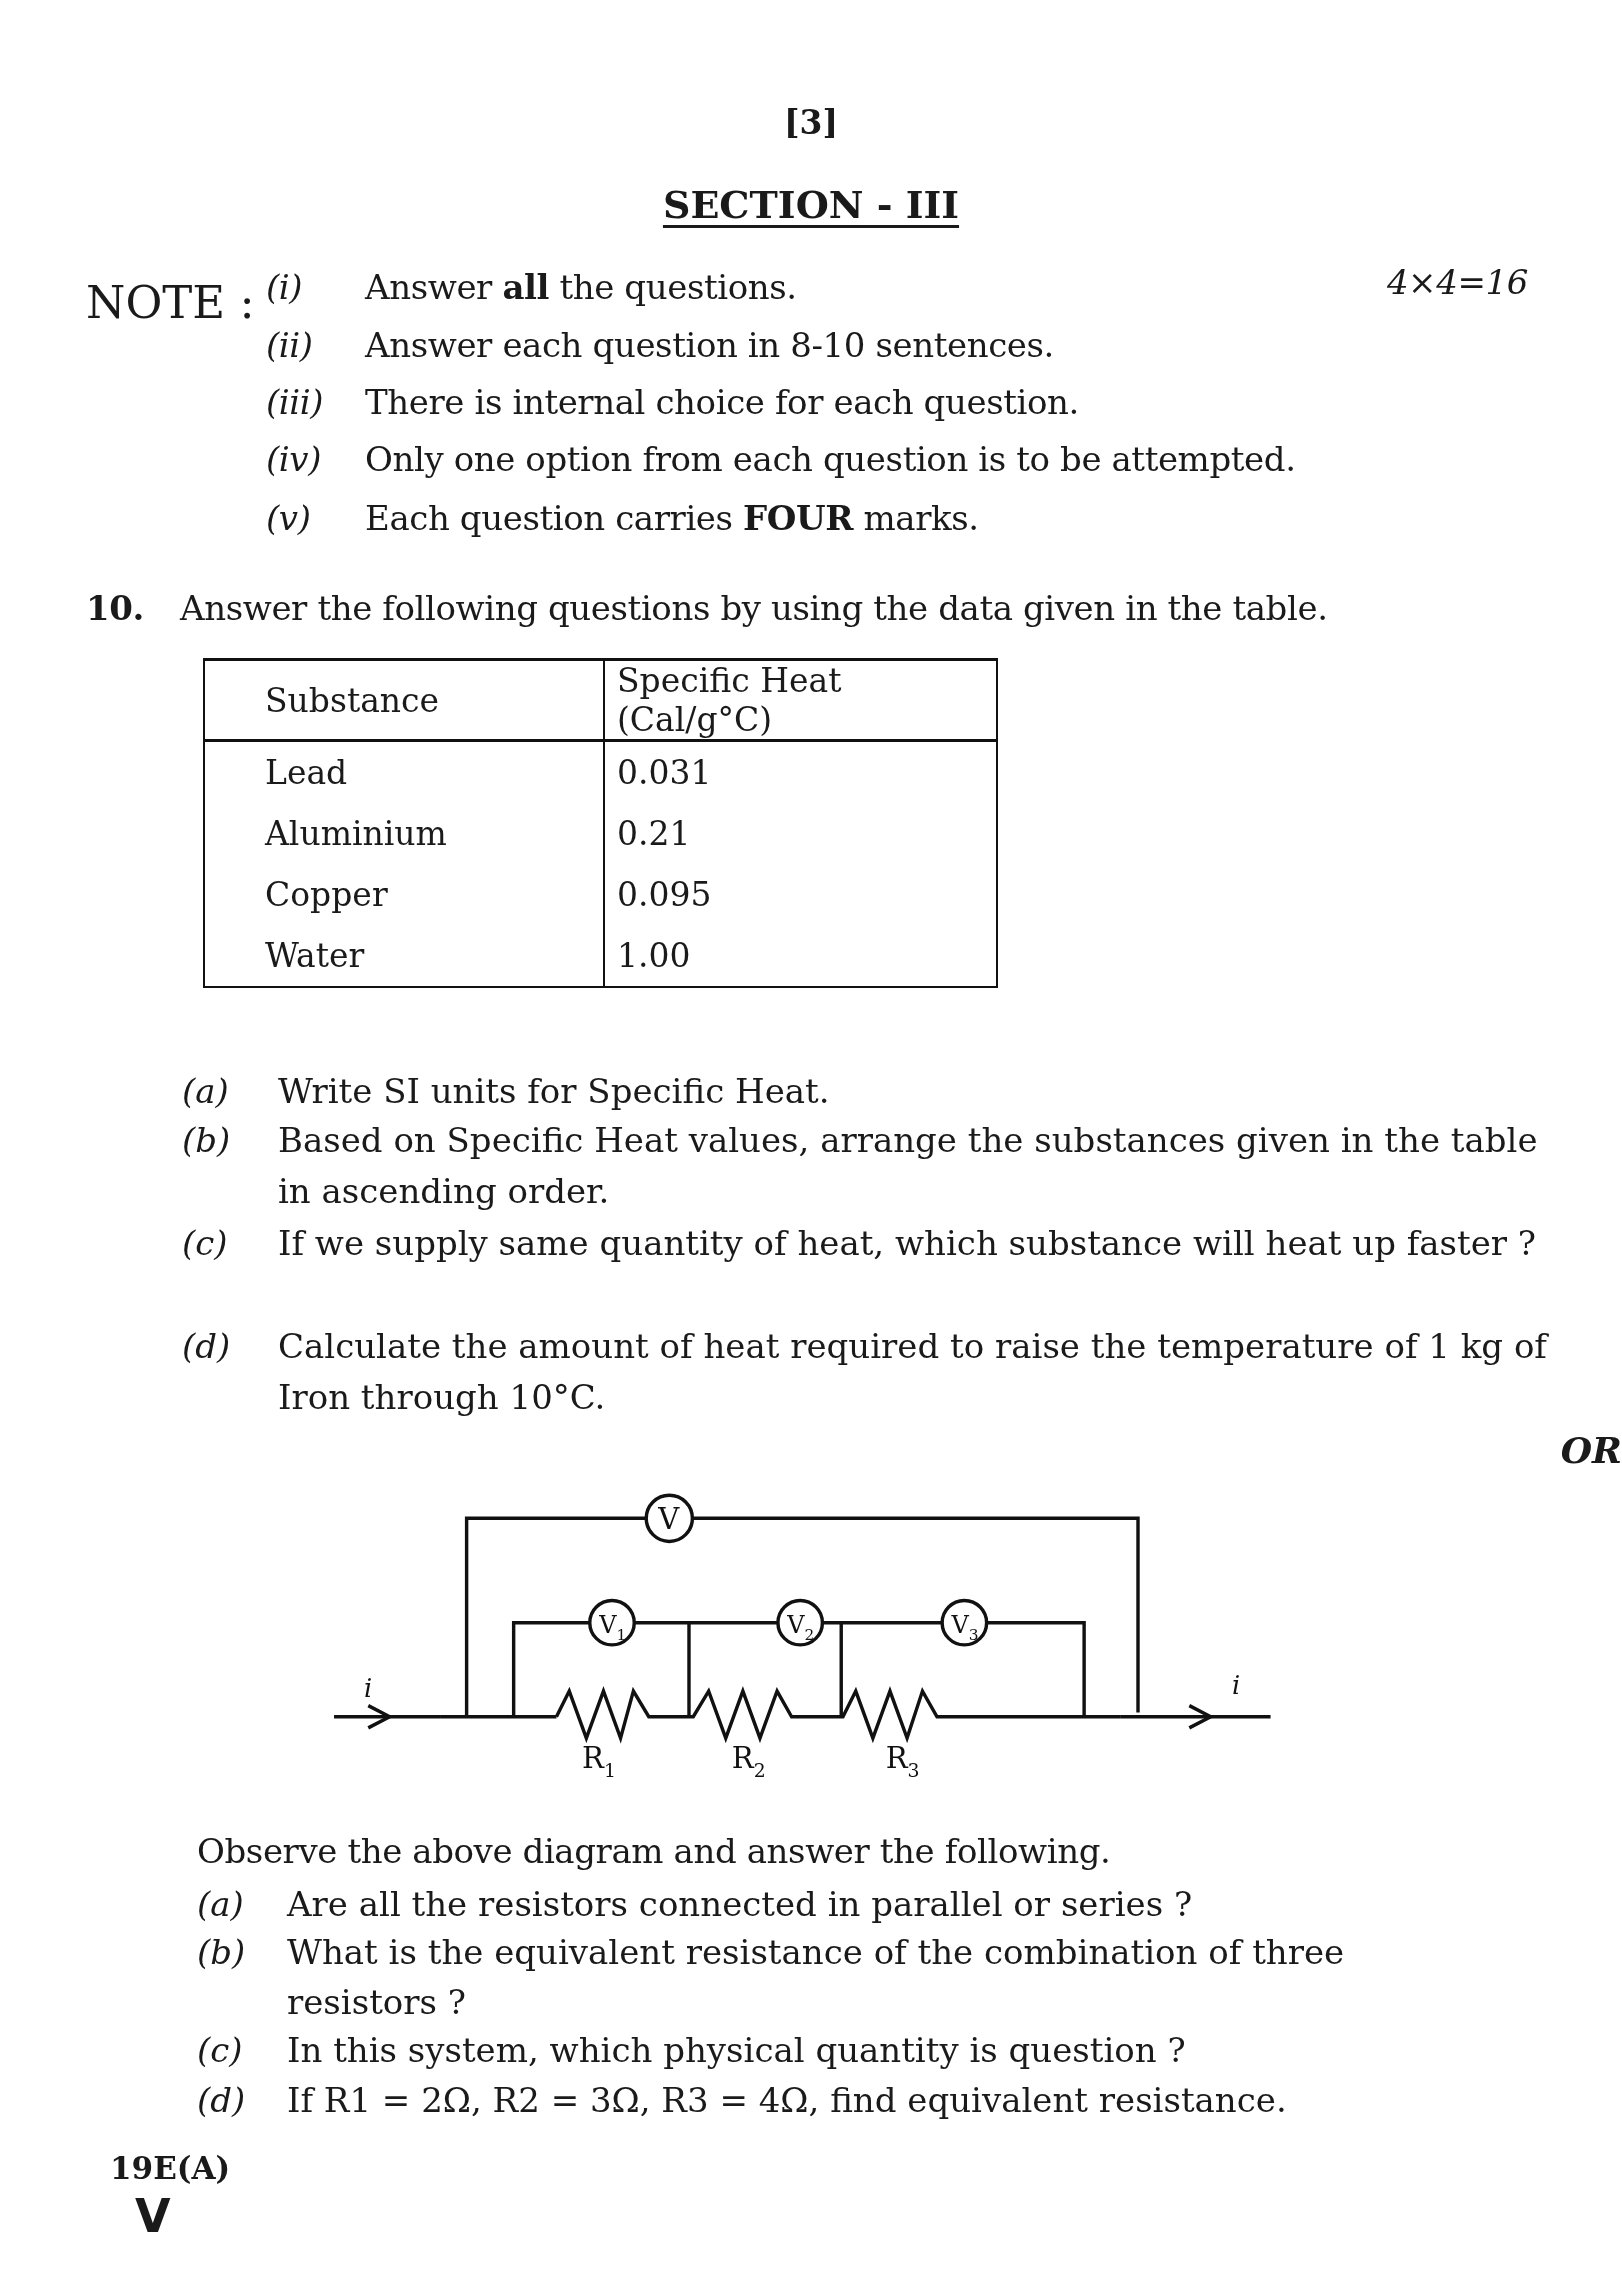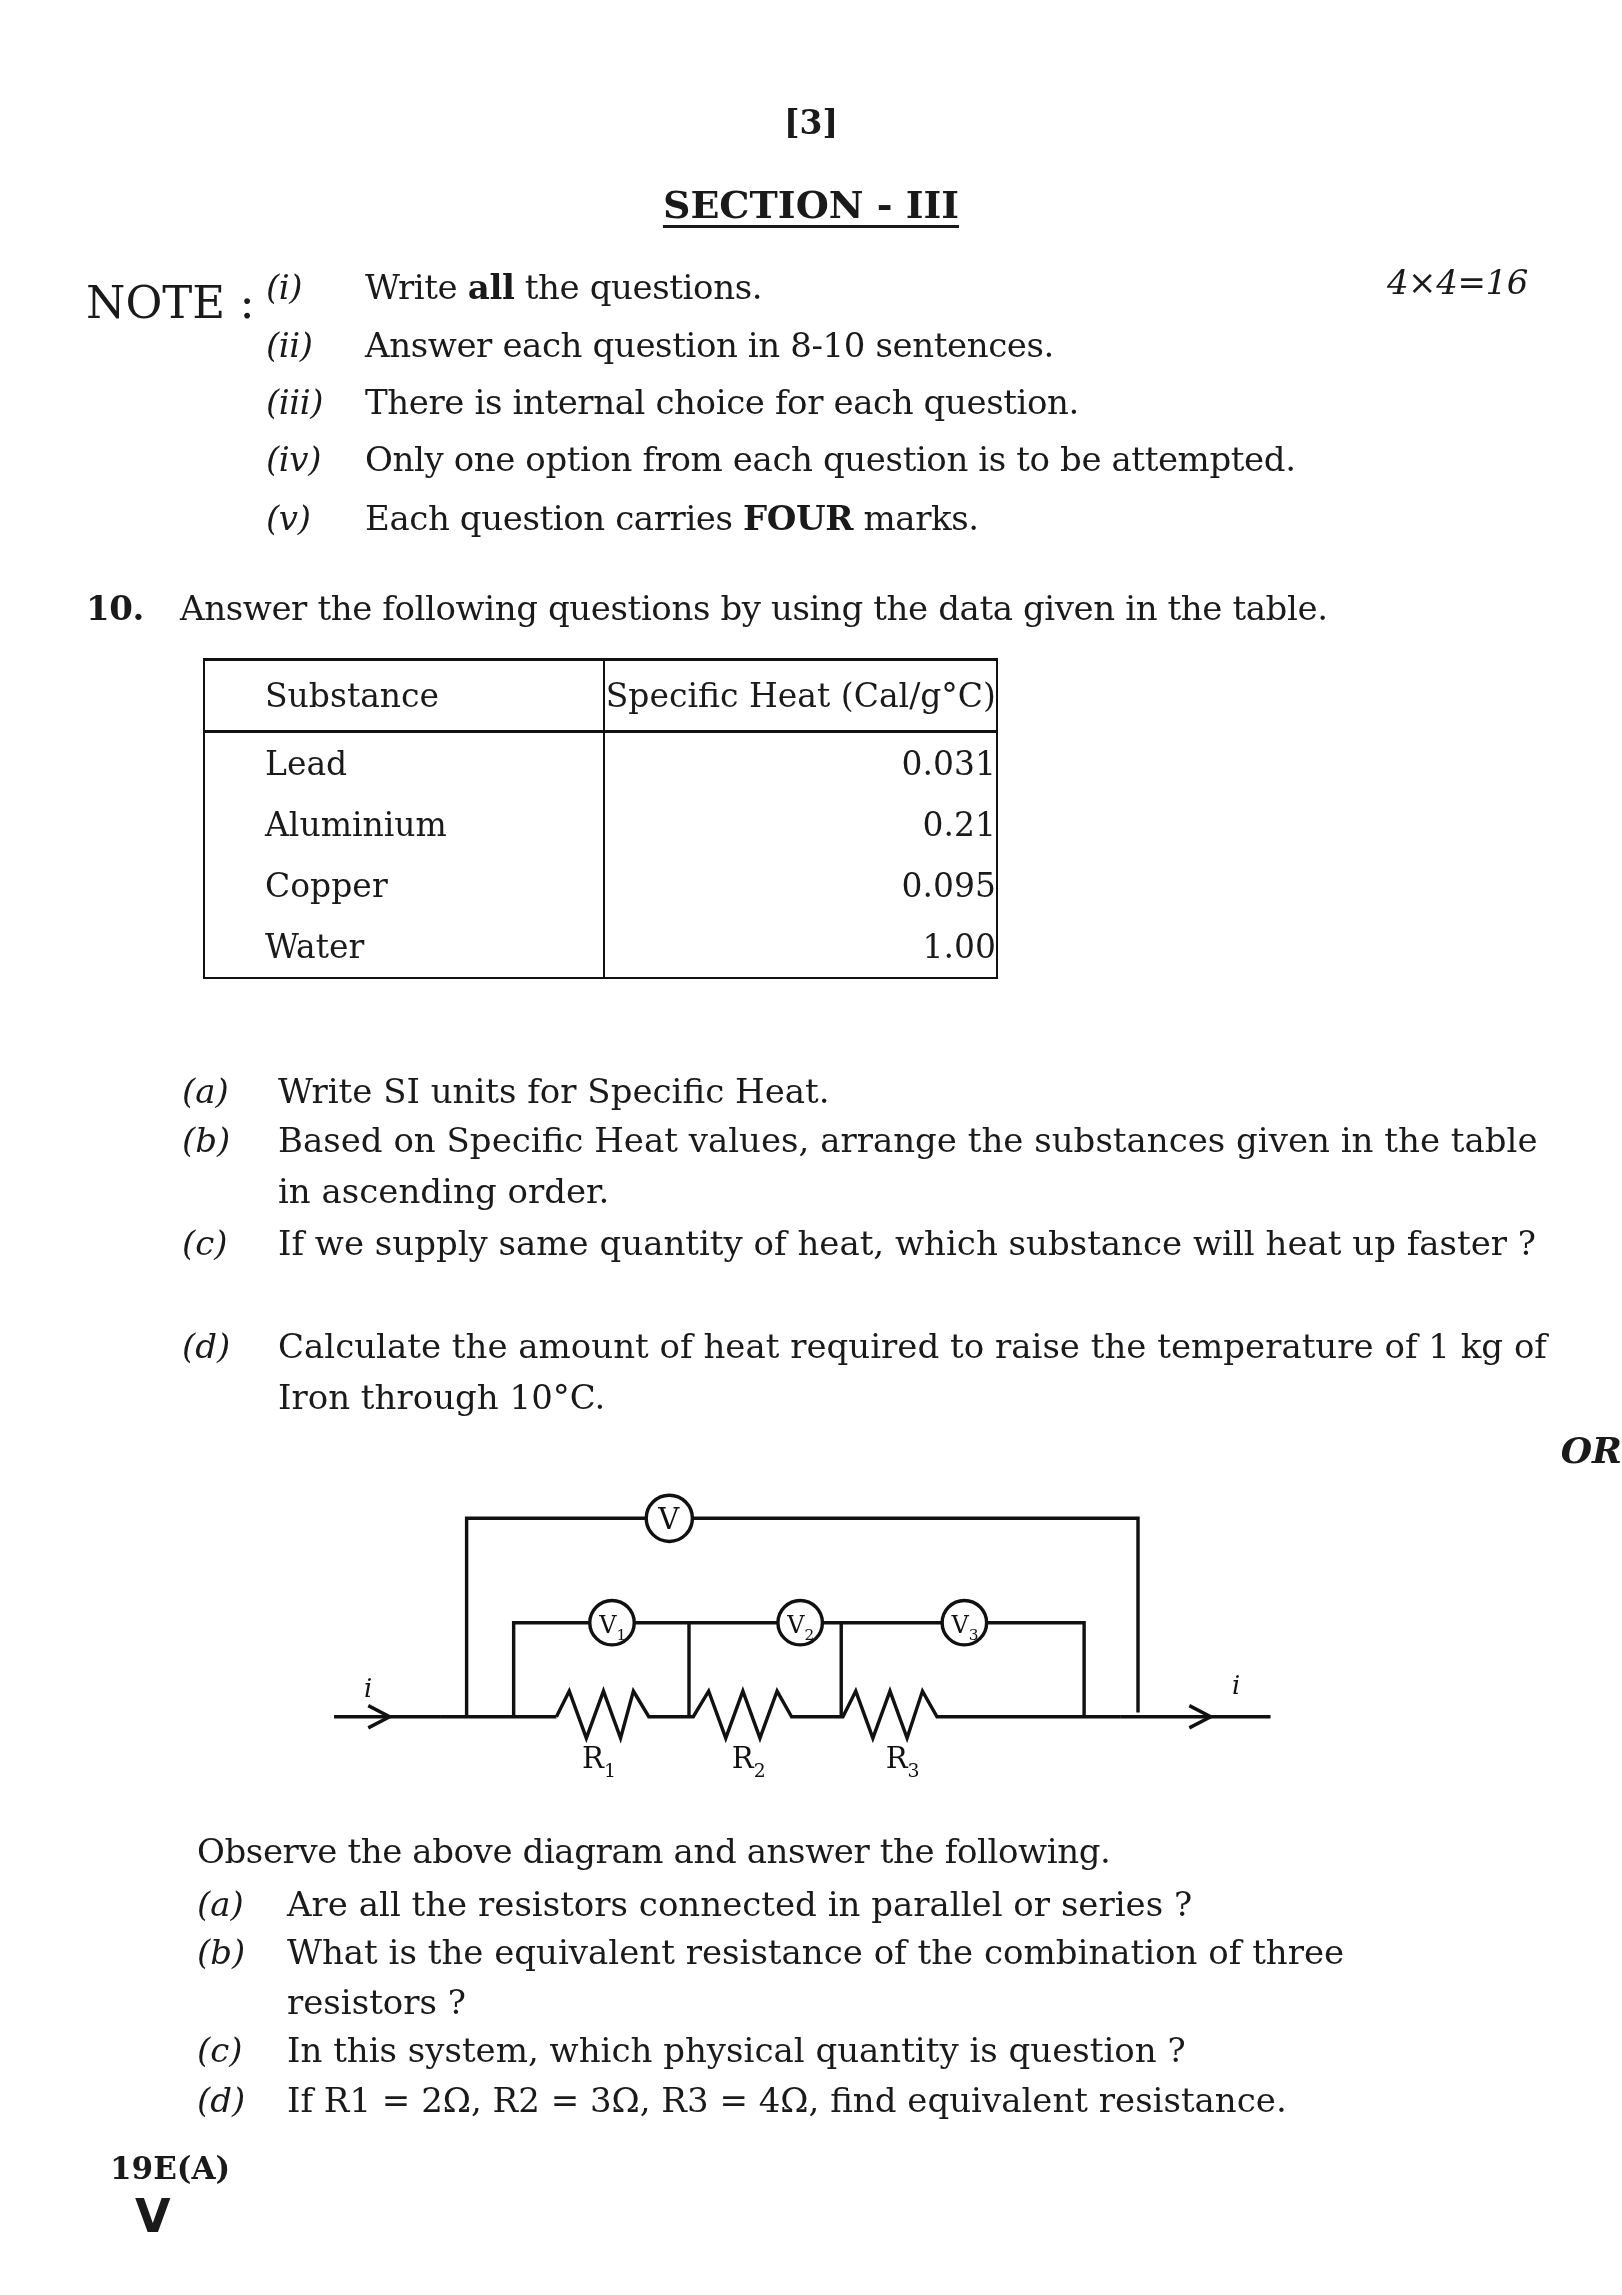--- a/index.html
+++ b/index.html
@@ -15,21 +15,21 @@
   .note-row .num { display:inline-block; width:99px; font-style:italic; }
   .marks { right:94px; top:262px; font-style:italic; font-size:34px; }
   .qnum { left:86px; top:588px; font-weight:bold; }
   .qtext { left:180px; top:588px; }
   table.data { position:absolute; left:203px; top:658px; width:795px; border-collapse:collapse;
                border:2.6px solid #111; font-size:33px; }
   table.data th, table.data td { border-left:2.6px solid #111; border-right:2.6px solid #111; padding:0; }
   table.data th { font-weight:normal; height:69px; border-bottom:3.4px solid #111; border-top:3.4px solid #111; }
   table.data td { height:61px; }
   table.data .c1 { width:338px; text-align:left; padding-left:60px; }
-  table.data .c2 { text-align:right; }
+  table.data .c2 { text-align:left;padding-left:12px; }
   .sub-l { display:inline-block; width:96px; font-style:italic; }
   .sub { position:absolute; left:182px; font-size:34px; line-height:51px; }
   .sub .wrap { position:absolute; left:96px; top:0; width:1285px; white-space:normal; }
   .or { left:0; width:1622px; text-align:right; top:1429px; font-size:36px; font-style:italic; font-weight:bold; }
   svg.circuit { position:absolute; left:325px; top:1473px; }
   .observe { left:197px; top:1831px; }
   .sub2 { position:absolute; left:197px; font-size:34px; line-height:50px; }
   .sub2 .wrap { position:absolute; left:90px; top:0; width:1285px; }
   .footer-code { left:110px; top:2150px; font-size:31px; font-weight:bold; }
   .footer-v { left:135px; top:2189px; font-size:46px; font-weight:bold; font-family:"DejaVu Sans","Liberation Sans",sans-serif; }
@@ -37,21 +37,21 @@
 </head>
 <body>
 
 <div class="abs page-num">[3]</div>
 <div class="abs section-title"><span>SECTION - III</span></div>
 
 <div class="abs note-label">NOTE :</div>
 <div class="abs txt marks">4×4=16</div>
 
 <div class="abs txt note-row" style="top:267px">
-  <span class="num">(i)</span><span>Write </span><b>all</b><span> the questions.</span>
+  <span class="num">(i)</span><span>Answer </span><b>all</b><span> the questions.</span>
 </div>
 <div class="abs txt note-row" style="top:325px">
   <span class="num">(ii)</span><span>Answer each question in 8-10 sentences.</span>
 </div>
 <div class="abs txt note-row" style="top:382px">
   <span class="num">(iii)</span><span>There is internal choice for each question.</span>
 </div>
 <div class="abs txt note-row" style="top:439px">
   <span class="num">(iv)</span><span>Only one option from each question is to be attempted.</span>
 </div>

